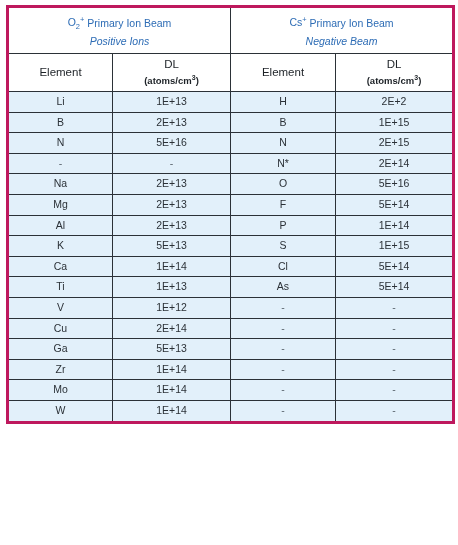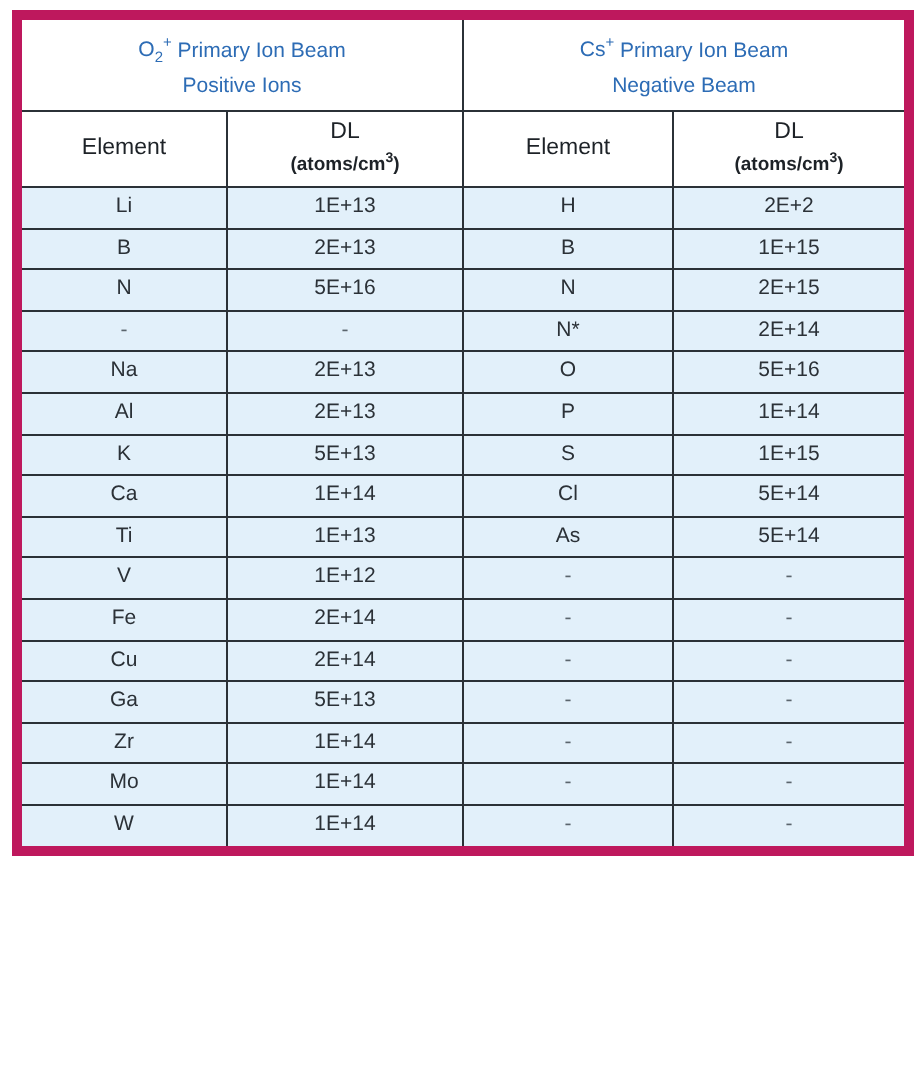--- a/index.html
+++ b/index.html
@@ -17,21 +17,21 @@
     box-sizing: border-box;
     width: 458px;
     height: 545px;
     padding: 5px 6px 6px 6px;
     background: #ffffff;
   }
   table.dl-table {
     width: 446px;
     border-collapse: collapse;
     table-layout: fixed;
-    border: 5px solid #be185d;
+    border: 3px solid #be185d;
   }
   table.dl-table td,
   table.dl-table th {
     border: 1.4px solid #2b3137;
     padding: 0;
     text-align: center;
     vertical-align: middle;
     font-weight: normal;
   }
   
@@ -51,21 +51,21 @@
     padding: 4px 2px;
   }
   .beam-head sub {
     font-size: 7.5px;
     vertical-align: sub;
   }
   .beam-head sup {
     font-size: 7.5px;
     vertical-align: super;
   }
-  .beam-line2 { display: block; }
+  .beam-line2 { display: block; font-style: italic; }
 
   
   .col-head td {
     background: #ffffff;
     color: #1d2227;
     font-size: 11.5px;
     font-weight: bold;
     height: 37px;
     line-height: 13px;
     padding: 2px;
@@ -153,20 +153,26 @@
           <td>N*</td>
           <td>2E+14</td>
         </tr>
         <tr class="data-row">
           <td>Na</td>
           <td>2E+13</td>
           <td>O</td>
           <td>5E+16</td>
         </tr>
         <tr class="data-row">
+          <td>Mg</td>
+          <td>2E+13</td>
+          <td>F</td>
+          <td>5E+14</td>
+        </tr>
+        <tr class="data-row">
           <td>Al</td>
           <td>2E+13</td>
           <td>P</td>
           <td>1E+14</td>
         </tr>
         <tr class="data-row">
           <td>K</td>
           <td>5E+13</td>
           <td>S</td>
           <td>1E+15</td>
@@ -183,26 +189,20 @@
           <td>As</td>
           <td>5E+14</td>
         </tr>
         <tr class="data-row">
           <td>V</td>
           <td>1E+12</td>
           <td class="dash">-</td>
           <td class="dash">-</td>
         </tr>
         <tr class="data-row">
-          <td>Fe</td>
-          <td>2E+14</td>
-          <td class="dash">-</td>
-          <td class="dash">-</td>
-        </tr>
-        <tr class="data-row">
           <td>Cu</td>
           <td>2E+14</td>
           <td class="dash">-</td>
           <td class="dash">-</td>
         </tr>
         <tr class="data-row">
           <td>Ga</td>
           <td>5E+13</td>
           <td class="dash">-</td>
           <td class="dash">-</td>

